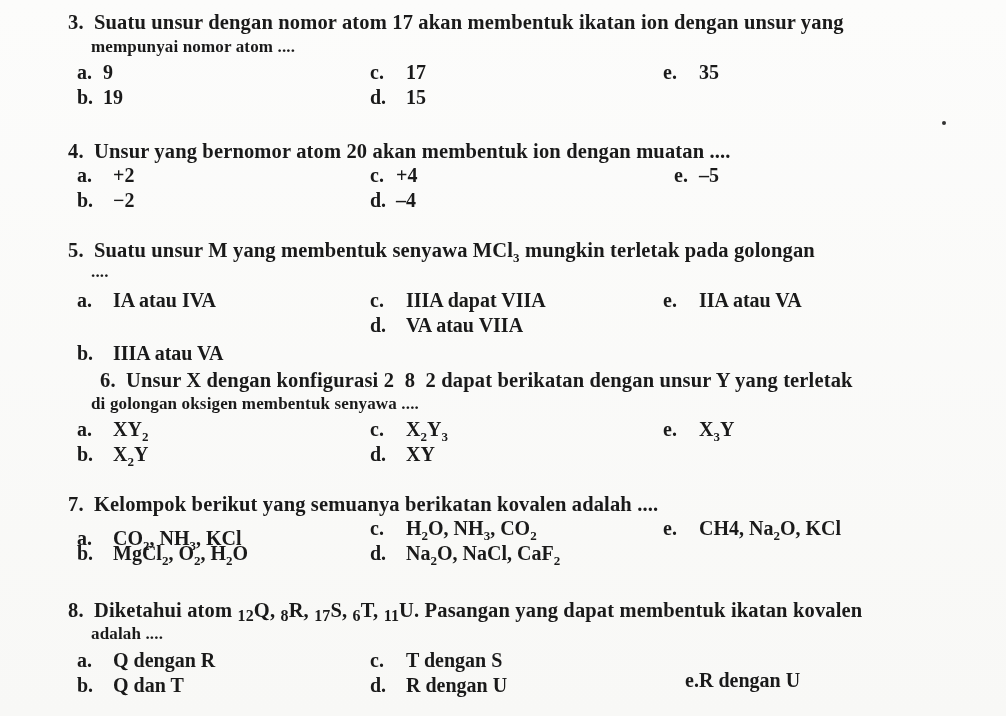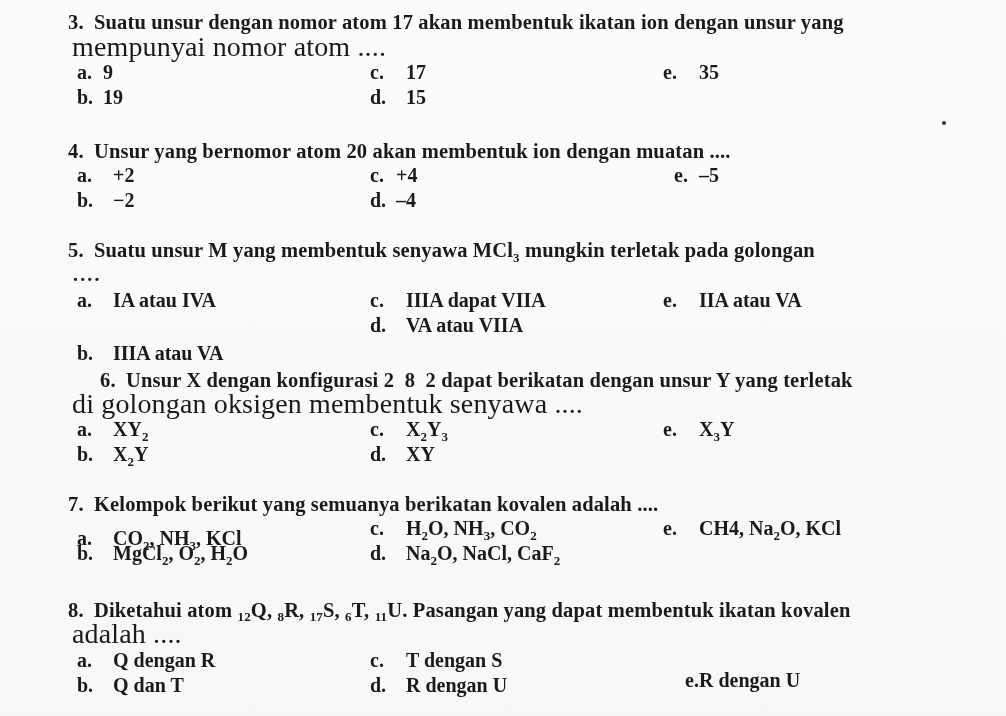--- a/index.html
+++ b/index.html
@@ -33,23 +33,23 @@
       white-space: nowrap;
       letter-spacing: 0.15px;
       line-height: 24px;
     }
     .q-num {
       display: inline-block;
       width: 26px;
     }
     .q-cont {
       position: absolute;
-      left: 72px;
-      font-size: 28px;
-      font-weight: normal;
+      left: 91px;
+      font-size: 17px;
+      font-weight: bold;
       white-space: nowrap;
       line-height: 24px;
       letter-spacing: 0.15px;
     }
     .opt {
       position: absolute;
       font-size: 20px;
       font-weight: bold;
       white-space: nowrap;
       line-height: 24px;
@@ -61,21 +61,21 @@
     .opt .lbl.tight { width: 26px; }
     .col-a { left: 77px; }
     .col-c { left: 370px; }
     .col-e { left: 663px; }
     sub {
       font-size: 13px;
       vertical-align: -5px;
       line-height: 0;
     }
     .presub {
-      font-size: 13px;
+      font-size: 16px;
       vertical-align: -4px;
       line-height: 0;
     }
     .dot {
       position: absolute;
       width: 4px;
       height: 4px;
       border-radius: 50%;
       background: #333;
     }

